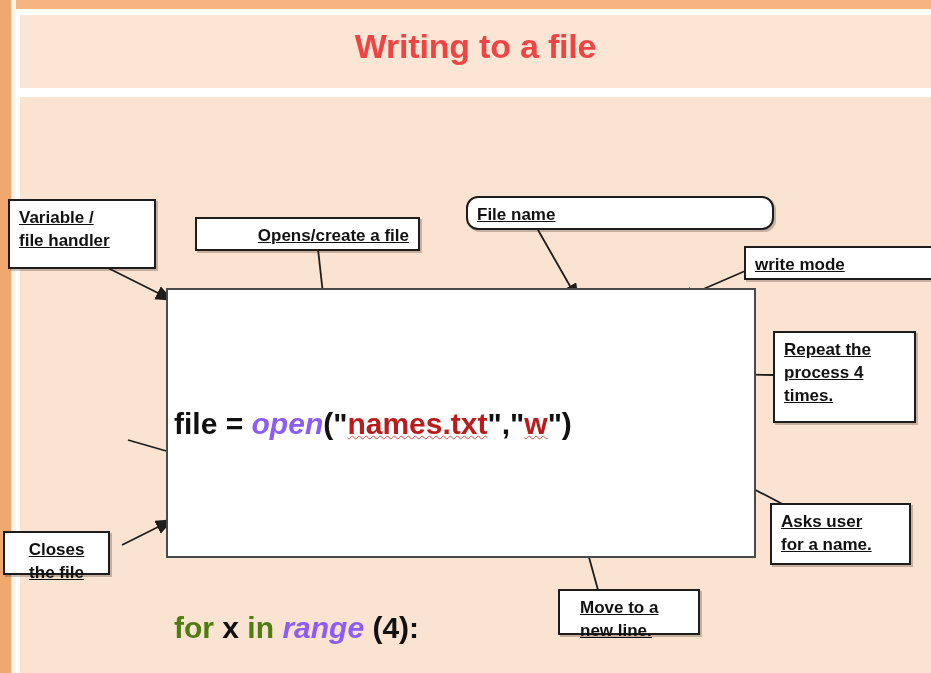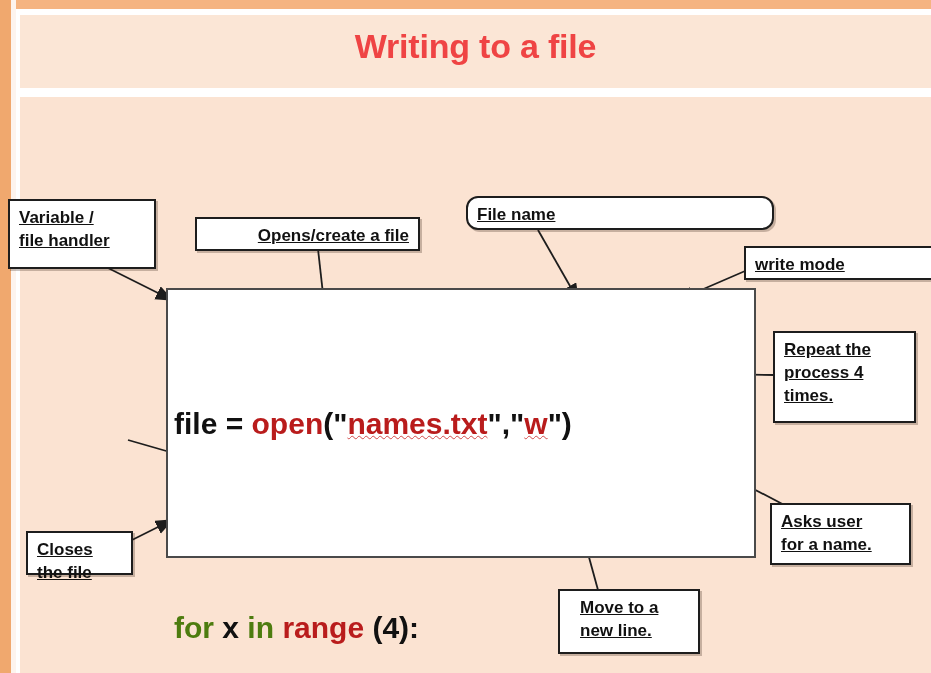--- a/index.html
+++ b/index.html
@@ -72,21 +72,21 @@
     left: 174px; top: 296px;
     width: 600px;
     font-family: "Liberation Sans", sans-serif;
     font-size: 30px;
     font-weight: bold;
     color: #111111;
     line-height: 51px;
     white-space: pre;
   }
   .code-lines .ln { display: block; }
-  .kw-purple { color: #b91c1c; }
+  .kw-purple { color: #8b5cf6; font-style: italic; }
   .kw-gold   { color: #4d7c0f; }
   .kw-green  { color: #b91c1c; }
   .sq-red {
     text-decoration: underline;
     text-decoration-color: #d24a4a;
     text-decoration-style: wavy;
     text-decoration-thickness: 1px;
   }
 
   
@@ -188,23 +188,23 @@
     <div>process 4</div>
     <div>times.</div>
   </div>
 
 
   <div class="callout" style="left:770px; top:503px; width:141px; height:62px;">
     <div>Asks user</div>
     <div>for a name.</div>
   </div>
 
-  <div class="callout" style="left:26px; top:531px; width:107px; height:44px;">
+  <div class="callout" style="left:3px; top:531px; width:107px; height:44px;text-align:center;">
     <div>Closes</div>
     <div>the file</div>
   </div>
 
-  <div class="callout" style="left:558px; top:589px; width:142px; height:65px;padding-left:20px;">
+  <div class="callout" style="left:558px; top:589px; width:142px; height:46px;padding-left:20px;">
     <div>Move to a</div>
     <div>new line.</div>
   </div>
 
 </div>
 
 </body></html>

